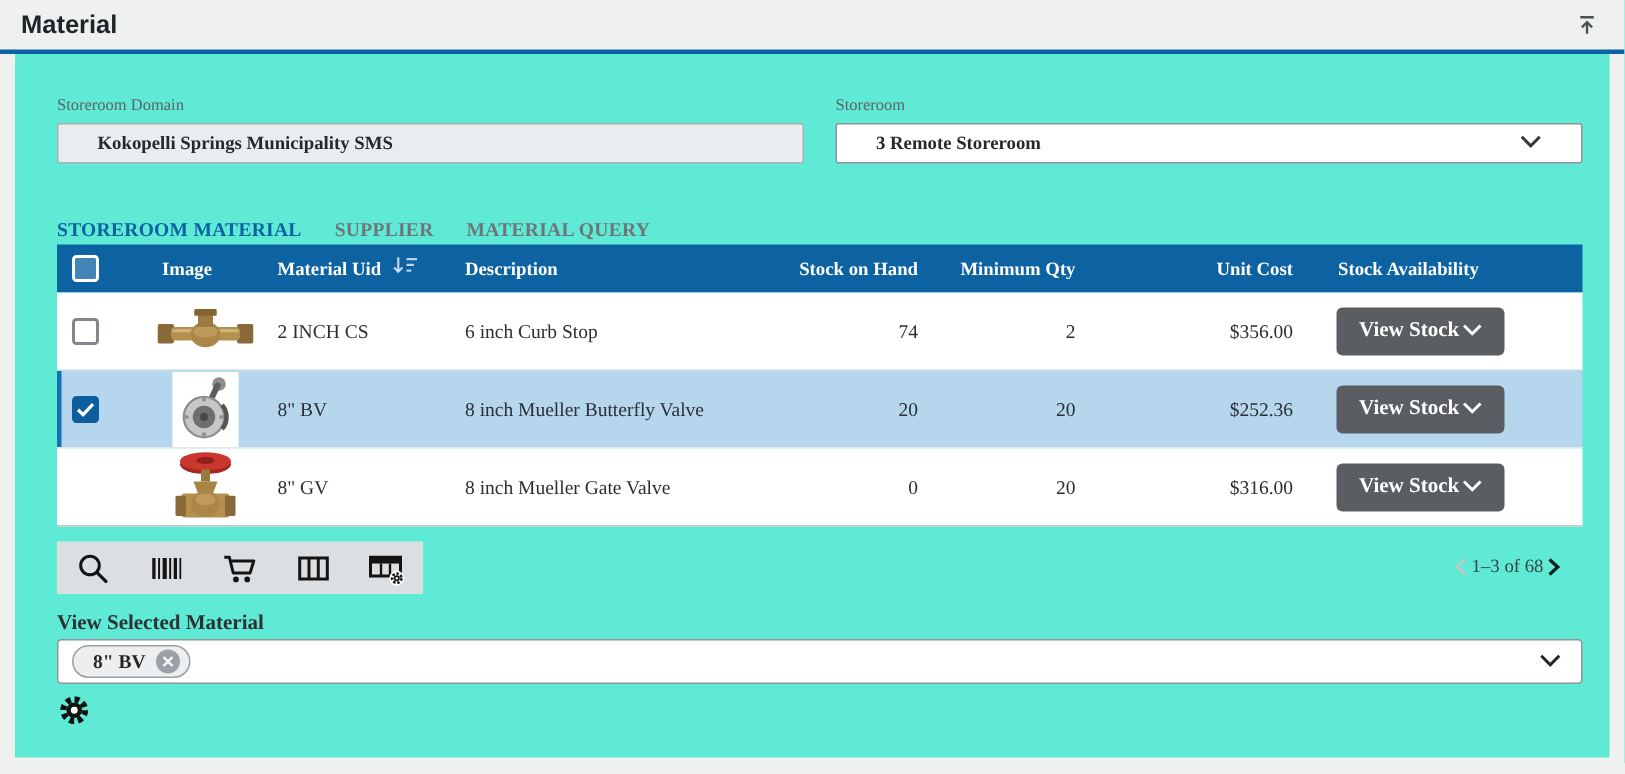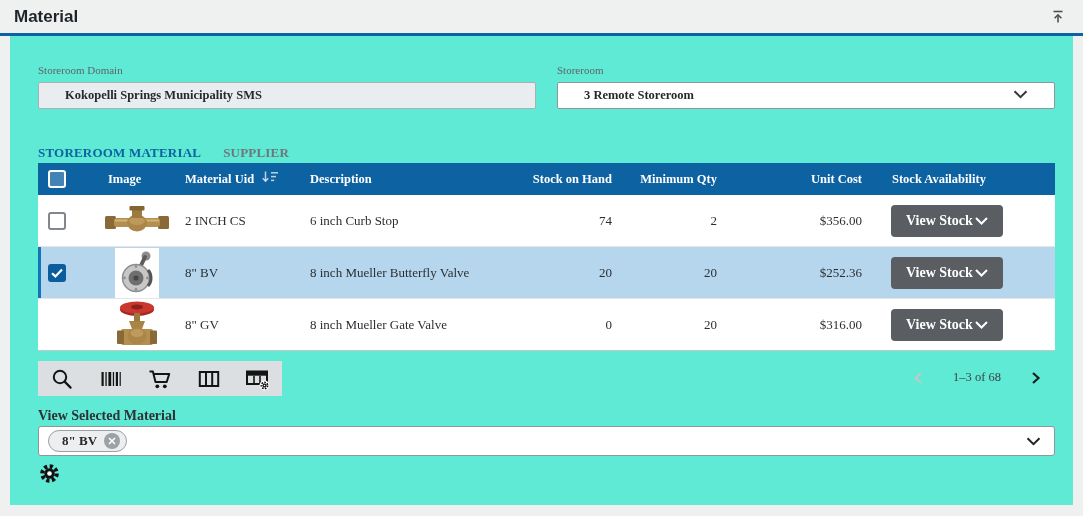--- a/index.html
+++ b/index.html
@@ -53,21 +53,21 @@
   .checkbox.checked { border:2px solid #0b5e9d; background:#0b5e9d; }
 
   .btn-viewstock { display:inline-flex; align-items:center; gap:2px; background:#5a5e62; color:#fff;
                    font-size:14px; font-weight:700; padding:8px 15px; border:none; border-radius:4px;
                    cursor:pointer; font-family:inherit; }
 
   
   .table-footer { position:absolute; top:325px; left:28px; right:18px; display:flex; justify-content:space-between; align-items:flex-start; }
   .toolbar { background:#dcdfe1; height:35px; display:flex; align-items:center; padding:0 11px; gap:23px; }
   .tool-icon { width:26px; height:26px; display:flex; align-items:center; justify-content:center; cursor:pointer; }
-  .pagination { display:flex; align-items:center; gap:28px; margin-top:9px; padding-right:12px; font-size:12.5px; color:#3f4347; }
+  .pagination { display:flex; align-items:center; margin-top:9px; padding-right:12px; font-size:12.5px; color:#3f4347; }
   .page-nav { width:14px; height:14px; display:flex; align-items:center; justify-content:center; cursor:pointer; }
 
   
   .view-selected { position:absolute; top:372px; left:28px; right:18px; }
   .vs-label { font-size:14px; font-weight:700; color:#2e3236; display:block; margin-bottom:2px; }
   .vs-input { height:30px; border:1px solid #8f959a; border-radius:3px; display:flex; align-items:center;
               justify-content:space-between; padding:0 13px 0 9px; background:#fff; }
   .chip { display:inline-flex; align-items:center; gap:7px; border:1px solid #9aa0a5; background:#eceeef;
           border-radius:13px; padding:2px 6px 2px 13px; font-size:13px; font-weight:700; color:#26292c; }
   .chip-remove { width:16px; height:16px; border-radius:50%; background:#9ba1a6; display:flex;
@@ -110,20 +110,21 @@
                 <path d="M1.5 1.2 7.5 7.2l6-6" fill="none" stroke="#33373b" stroke-width="2"></path>
               </svg>
           </span>
         </div>
       </div>
     </div>
 
     <div class="tabs">
       <div class="tab active">STOREROOM MATERIAL</div>
       <div class="tab">SUPPLIER</div>
+      <div class="tab">MATERIAL QUERY</div>
     </div>
 
     <div class="table">
       <div class="thead">
         <div class="cell-check">
             <div class="checkbox header"></div>
           </div>
         <div style="padding-left:20px;">Image</div>
         <div class="th-uid">
           <span>Material Uid</span>

